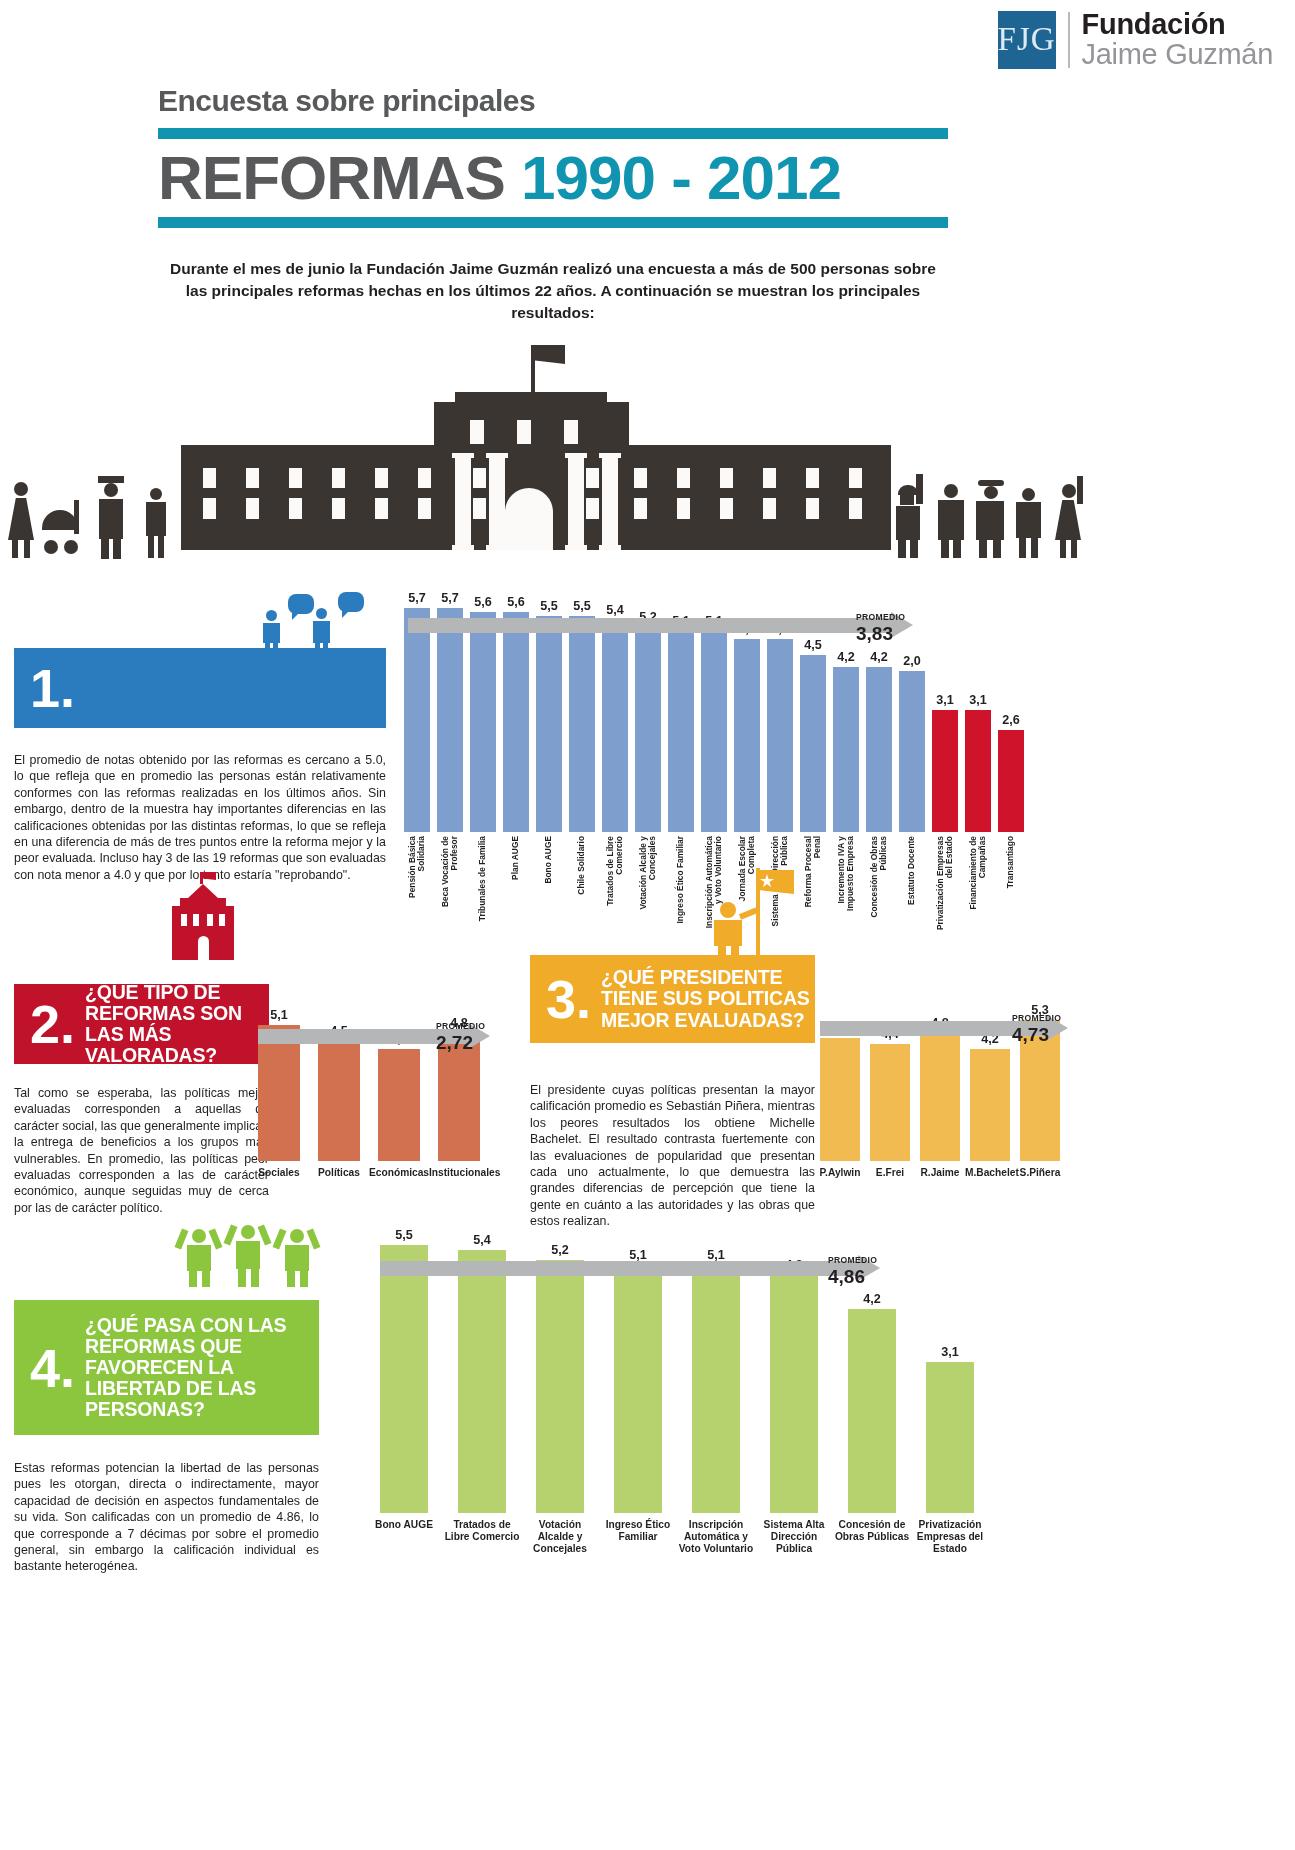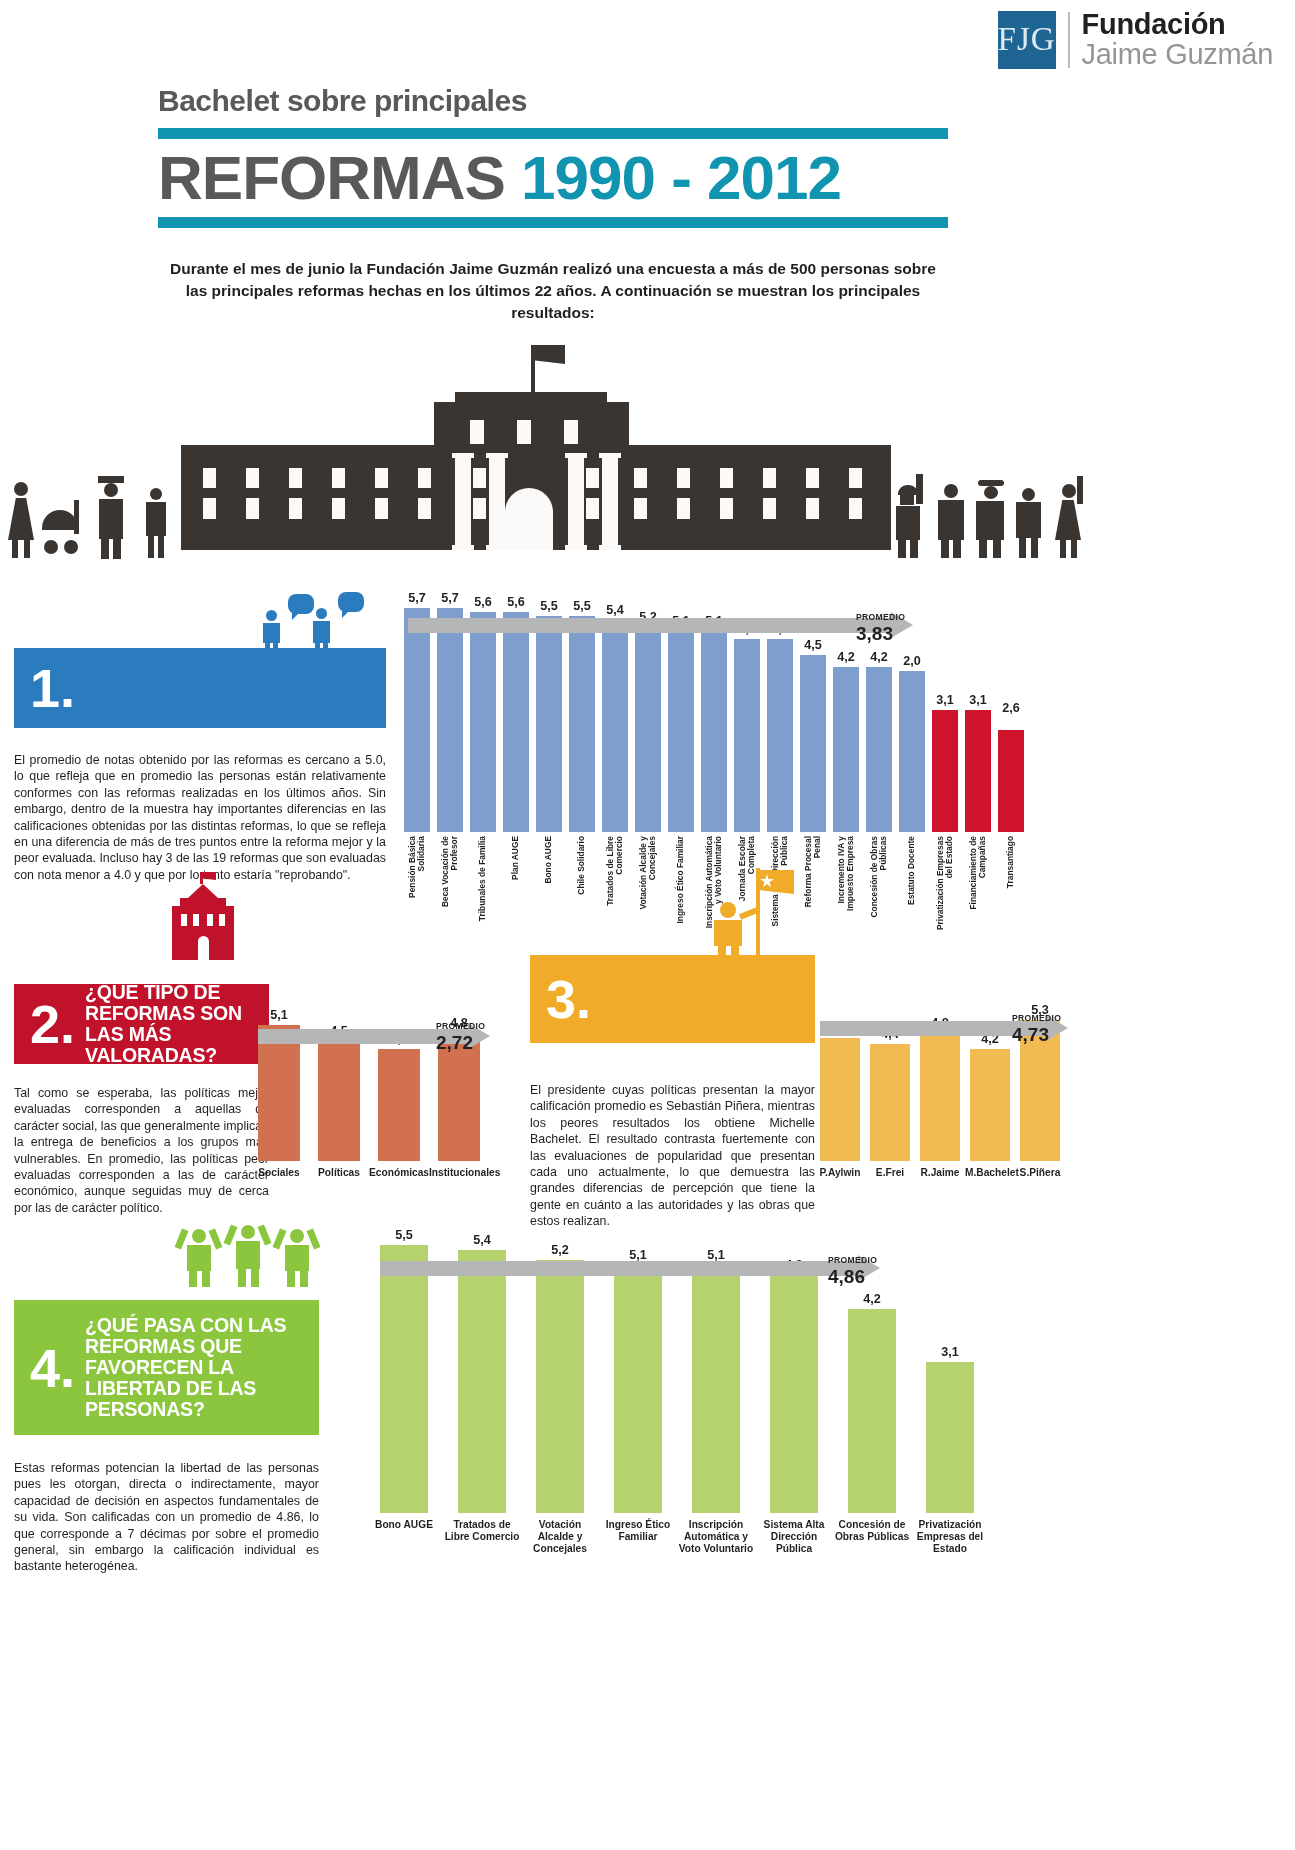--- a/index.html
+++ b/index.html
@@ -136,21 +136,21 @@
 <div class="logo-wrap">
   <div class="logo-mark">FJG</div>
   <div class="logo-div"></div>
   <div>
     <div class="logo-txt1">Fundación</div>
     <div class="logo-txt2">Jaime Guzmán</div>
   </div>
 </div>
 
 <div class="title-block">
-  <div class="eyebrow">Bachelet sobre principales</div>
+  <div class="eyebrow">Encuesta sobre principales</div>
   <div class="rule"></div>
   <div class="big-title">
     <span>REFORMAS</span>
     <span class="accent">1990 - 2012</span>
   </div>
   <div class="rule bottom"></div>
 </div>
 <div class="intro">Durante el mes de junio la Fundación Jaime Guzmán realizó una encuesta a más de 500 personas sobre las principales reformas hechas en los últimos 22 años. A continuación se muestran los principales resultados:</div>
 
 <div class="scene">
@@ -364,21 +364,21 @@
       <div class="barcol" style="width: 26px; height: 262px;">
         <div class="vlabel">3,1</div>
         <div class="bar" style="height: 122px; background: rgb(207, 19, 43);"></div>
         <div class="xlab-rot" style="width: 95px; white-space: normal; line-height: 1.1; margin-top: 4px;">Privatización Empresas del Estado</div>
       </div>
       <div class="barcol" style="width: 26px; height: 262px;">
         <div class="vlabel">3,1</div>
         <div class="bar" style="height: 122px; background: rgb(207, 19, 43);"></div>
         <div class="xlab-rot" style="width: 95px; white-space: normal; line-height: 1.1; margin-top: 4px;">Financiamiento de Campañas</div>
       </div>
-      <div class="barcol" style="width: 26px; height: 262px; gap: 12px;">
+      <div class="barcol" style="width: 26px; height: 262px;">
         <div class="vlabel">2,6</div>
         <div class="bar" style="height: 102px; background: rgb(207, 19, 43);"></div>
         <div class="xlab-rot" style="width: 95px; white-space: normal; line-height: 1.1; margin-top: 4px;">Transantiago</div>
       </div>
     </div>
     <div class="avg-arrow" style="left: 4px; top: 48px; width: 505px;">
       <div class="shaft" style="width: 483px;"></div>
       <div class="head" style="left: 483px;"></div>
     </div>
     <div class="avg-cap" style="left: 452px; top: 42px;">PROMEDIO</div>
@@ -441,20 +441,21 @@
   <div class="ifm" style="left:50px;top:6px;width:14px;height:14px;background:#fff;clip-path:polygon(50% 0,61% 35%,100% 35%,68% 57%,79% 95%,50% 72%,21% 95%,32% 57%,0 35%,39% 35%);"></div>
   <div class="ifm" style="left:10px;top:34px;width:16px;height:16px;border-radius:50%;"></div>
   <div class="ifm" style="left:4px;top:52px;width:28px;height:26px;"></div>
   <div class="ifm" style="left:30px;top:46px;width:18px;height:6px;transform:rotate(-22deg);transform-origin:left center;"></div>
   <div class="ifm" style="left:8px;top:78px;width:8px;height:14px;"></div>
   <div class="ifm" style="left:21px;top:78px;width:8px;height:14px;"></div>
 </div>
 
 <div class="sec3-badge">
   <div class="sec-num">3.</div>
+  <div class="sec-q">¿QUÉ PRESIDENTE TIENE SUS POLITICAS MEJOR EVALUADAS?</div>
 </div>
 <div class="sec3-text">El presidente cuyas políticas presentan la mayor calificación promedio es Sebastián Piñera, mientras los peores resultados los obtiene Michelle Bachelet. El resultado contrasta fuertemente con las evaluaciones de popularidad que presentan cada uno actualmente, lo que demuestra las grandes diferencias de percepción que tiene la gente en cuánto a las autoridades y las obras que estos realizan.</div>
 
 <div class="chart" id="chart3" style="left:820px;top:975px;width:250px;height:230px;">
     <div class="bars" style="left: 0px; top: 0px; height: 186px; gap: 10px;">
       <div class="barcol" style="width: 40px; height: 186px;">
         <div class="vlabel">4,6</div>
         <div class="bar" style="height: 123px; background: rgb(242, 187, 82);"></div>
         <div class="xlab" style="width: 50px; position: absolute; top: 186px; left: 50%; transform: translateX(-50%);">P.Aylwin</div>
       </div>

